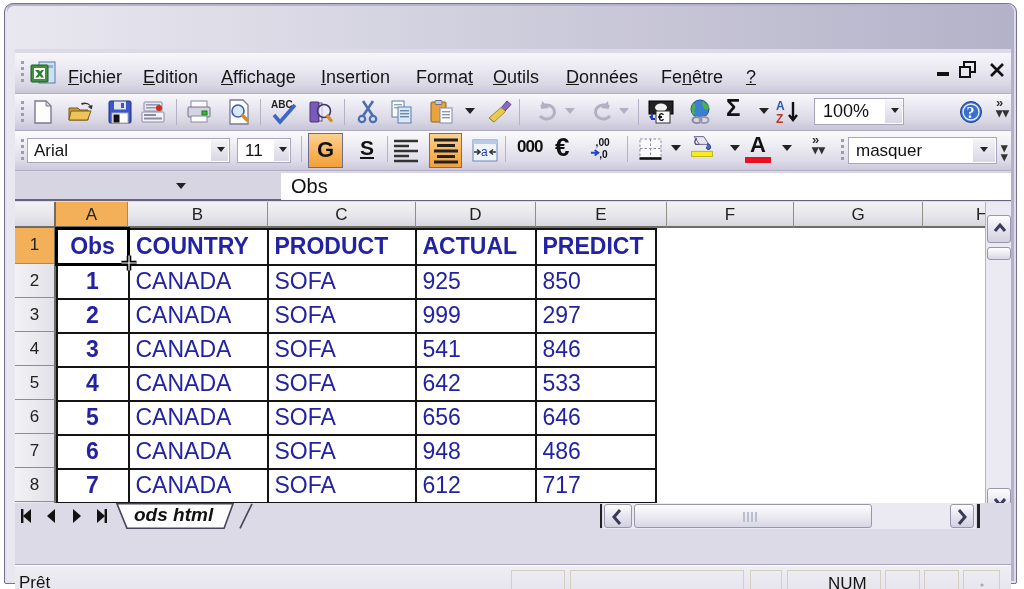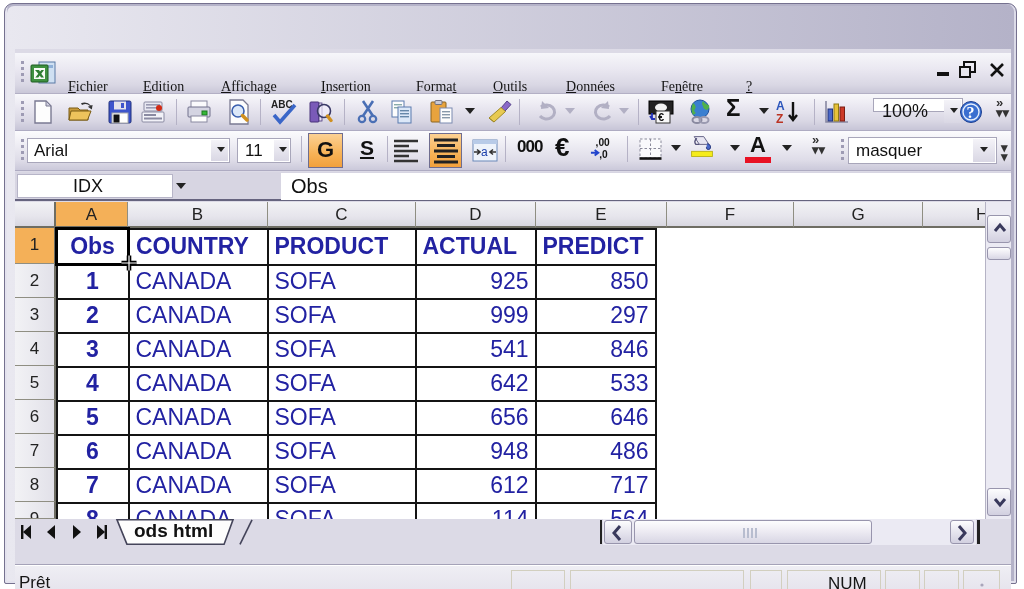--- a/index.html
+++ b/index.html
@@ -25,21 +25,21 @@
 .wbtn{position:absolute;top:12px;width:31px;height:32px;border-radius:5px;border:1px solid #fff;}
 #btn-min{left:898px;background:linear-gradient(180deg,#f2f1f7 0%,#d4d2e2 50%,#b7b4cc 100%);box-shadow:inset 0 0 0 1px #8f8cab;}
 #btn-max{left:935px;background:linear-gradient(180deg,#f2f1f7 0%,#d4d2e2 50%,#b7b4cc 100%);box-shadow:inset 0 0 0 1px #8f8cab;}
 #btn-close{left:971px;width:32px;background:linear-gradient(180deg,#f0b6a5 0%,#e08573 30%,#cc5242 70%,#b03d2e 100%);box-shadow:inset 0 0 0 1px #a03627;}
 
 #content{position:absolute;left:10px;top:45px;width:996px;height:532px;background:#dcdae6;}
 
 #menubar{position:absolute;left:0;top:4px;width:100%;height:41px;
   background:linear-gradient(180deg,#f6f6fa 0%,#eae8f1 40%,#d9d7e4 80%,#c9c7d8 100%);
   border-bottom:1px solid #b3b0c5;}
-.menu-item{position:absolute;top:26px;font-size:14px;color:#151515;font-family:Liberation Serif, serif;}
+.menu-item{position:absolute;top:14px;font-size:18px;color:#151515;}
 .ul{text-decoration:underline;}
 
 #toolbar1{position:absolute;left:0;top:45px;width:100%;height:37px;
   background:linear-gradient(180deg,#f8f8fb 0%,#eae8f1 35%,#d9d7e4 75%,#c7c5d7 100%);
   border-bottom:1px solid #aeabc2;}
 #toolbar2{position:absolute;left:0;top:82px;width:100%;height:40px;
   background:linear-gradient(180deg,#fbfbfd 0%,#f0eff5 30%,#dedce8 75%,#cbc9da 100%);
   border-bottom:1px solid #aeabc2;}
 
 .tsep{position:absolute;top:5px;width:1px;height:26px;background:#b5b2c6;}
@@ -53,35 +53,35 @@
 
 #grid{position:absolute;left:0;top:153px;width:100%;height:317px;background:#fff;overflow:hidden;}
 .colhdr{position:absolute;top:0;height:26px;background:linear-gradient(180deg,#f2f2f5 0%,#e6e5ec 60%,#d8d7e0 100%);
   border-right:1px solid #8f8e82;border-bottom:2px solid #6e6d63;
   font-size:17px;color:#222;text-align:center;line-height:25px;}
 .rowhdr{position:absolute;left:0;width:41px;background:linear-gradient(90deg,#f2f2f5 0%,#e2e1e9 100%);
   border-right:2px solid #6e6d63;border-bottom:1px solid #8f8e82;
   font-size:17px;color:#222;text-align:center;}
 .hsel{background:#f4b058 !important;}
 
-#tabbar{position:absolute;left:0;top:470px;width:100%;height:26px;background:#dcdae6;}
+#tabbar{position:absolute;left:0;top:454px;width:100%;height:26px;background:#dcdae6;font-style:italic;}
 
 #statusbar{position:absolute;left:0;top:516px;width:100%;height:36px;background:linear-gradient(180deg,#efeef4 0%,#e2e0ea 100%);border-top:1px solid #fff;}
 #statusbar:before{content:"";position:absolute;left:0;top:-2px;width:100%;height:1px;background:#a5a2b8;}
 .sseg{position:absolute;top:4px;height:25px;border:1px solid #d2cfbf;background:transparent;}
 
 #tbl td{border:2px solid #141414;padding:0 6px;font-size:23px;color:#2222a2;white-space:nowrap;overflow:hidden;}
 #tbl tr{height:34px;}
 #tbl td:nth-child(1){width:72px;}
 #tbl td:nth-child(2){width:139px;}
 #tbl td:nth-child(3){width:148px;}
 #tbl td:nth-child(4){width:120px;}
 #tbl .hd{font-weight:bold;font-size:23px;}
 #tbl .ca{text-align:center;font-weight:bold;}
-#tbl .nu{text-align:right;}
+#tbl .nu{text-align:left;}
 
 #vscroll{position:absolute;left:970px;top:0px;width:26px;height:317px;background:#ebeaf3;border-left:1px solid #b5b3c5;}
 .sbtn{position:absolute;left:1px;width:24px;border:1px solid #9895ad;border-radius:3px;
   background:linear-gradient(180deg,#fdfdfe 0%,#e8e7f0 45%,#d2d0e0 100%);}
 .sbtn svg{display:block;margin:0 auto;}
 .sthumb{position:absolute;left:1px;width:24px;border:1px solid #9895ad;border-radius:3px;
   background:linear-gradient(180deg,#fdfdfe 0%,#eceaf2 50%,#d8d6e4 100%);}
 .hbtn{position:absolute;top:1px;height:24px;border:1px solid #9895ad;border-radius:3px;
   background:linear-gradient(180deg,#fdfdfe 0%,#e8e7f0 45%,#d2d0e0 100%);}
 .hthumb{position:absolute;top:1px;height:24px;border:1px solid #9895ad;border-radius:3px;
@@ -231,21 +231,21 @@
           <text x="0" y="24" font-size="12" font-weight="bold" fill="#bb3322" font-family="Liberation Sans">Z</text>
           <path d="M17 3 L17 20 M13 16 L17 21 L21 16" fill="none" stroke="#111" stroke-width="2.4"></path>
         </svg>
       <div class="tsep" style="left:799px"></div>
       <svg class="ticon" style="left:808px" viewBox="0 0 26 26">
           <path d="M3 2 L3 23 L25 23" stroke="#8888a2" stroke-width="1.6" fill="none"></path>
           <rect x="5" y="10" width="4.5" height="12" fill="#4a68c8" stroke="#25357a"></rect>
           <rect x="11" y="5" width="4.5" height="17" fill="#e8c23a" stroke="#907a10"></rect>
           <rect x="17" y="8" width="4.5" height="14" fill="#cc3a28" stroke="#7a1d12"></rect>
         </svg>
-      <div class="abs" style="left:858px;top:4px;width:90px;height:14px;background:#fff;border:1px solid #a8a6ba">
+      <div class="abs" style="left:799px;top:4px;width:90px;height:27px;background:#fff;border:1px solid #a8a6ba">
         <div class="abs" style="left:8px;top:2px;font-size:18px;color:#111">100%</div>
         <div class="abs" style="right:1px;top:1px;width:17px;height:23px;background:linear-gradient(180deg,#f4f3f8,#d9d7e4)"></div>
         <div class="tdrop" style="left:76px;top:9px;border-left-width:4px;border-right-width:4px;border-top-width:5px"></div>
       </div>
       <svg class="ticon" style="left:943px" viewBox="0 0 26 26">
           <circle cx="13" cy="13" r="10.5" fill="#3a6fd0" stroke="#1d3f90"></circle>
           <circle cx="13" cy="13" r="8" fill="none" stroke="#e8f0fc" stroke-width="1.4"></circle>
           <text x="8.5" y="19" font-size="16" font-weight="bold" fill="#fff" font-family="Liberation Serif">?</text>
         </svg>
       <div class="abs" style="left:981px;top:4px;font-size:13px;font-weight:bold;color:#333;line-height:10px;letter-spacing:-2px">»<br><span style="letter-spacing:0">▾▾</span></div>
@@ -314,23 +314,20 @@
       <div class="abs" style="left:797px;top:4px;font-size:13px;font-weight:bold;color:#333;line-height:10px;letter-spacing:-2px">»<br><span style="letter-spacing:0">▾▾</span></div>
       <div class="abs" style="left:826px;top:8px;width:3px;height:24px;background-image:repeating-linear-gradient(180deg,#9e9bb4 0,#9e9bb4 3px,transparent 3px,transparent 6px)"></div>
       <div class="abs" style="left:833px;top:6px;width:149px;height:27px;background:#fff;border:1px solid #a8a6ba">
         <div class="abs" style="left:7px;top:3px;font-size:17px;color:#111">masquer</div>
         <div class="abs" style="right:1px;top:1px;width:22px;height:23px;background:linear-gradient(180deg,#f4f3f8,#d9d7e4)"></div>
         <div class="tdrop" style="left:131px;top:9px;border-left-width:4px;border-right-width:4px;border-top-width:5px"></div>
       </div>
       <div class="abs" style="left:986px;top:12px;font-size:13px;font-weight:bold;color:#333;line-height:9px">▾<br>▾</div>
     </div>
     <div id="formulabar">
-      <div id="namebox">
-          <div class="abs" style="left:55px;top:1px;font-size:18px;color:#111">IDX</div>
-        </div>
       <div class="tdrop" style="left:161px;top:11px"></div>
       <div id="fx">f<span style="font-size:14px;">x</span></div>
       <div id="finput">
           <div class="abs" style="left:10px;top:2px;font-size:20px;color:#111">Obs</div>
         </div>
     </div>
     <div id="grid">
       <div class="colhdr" style="left:0px;width:41px;border-right:2px solid #6e6d63"></div>
       <div class="colhdr hsel" style="left:41px;width:72px">A</div>
       <div class="colhdr" style="left:113px;width:140px">B</div>

